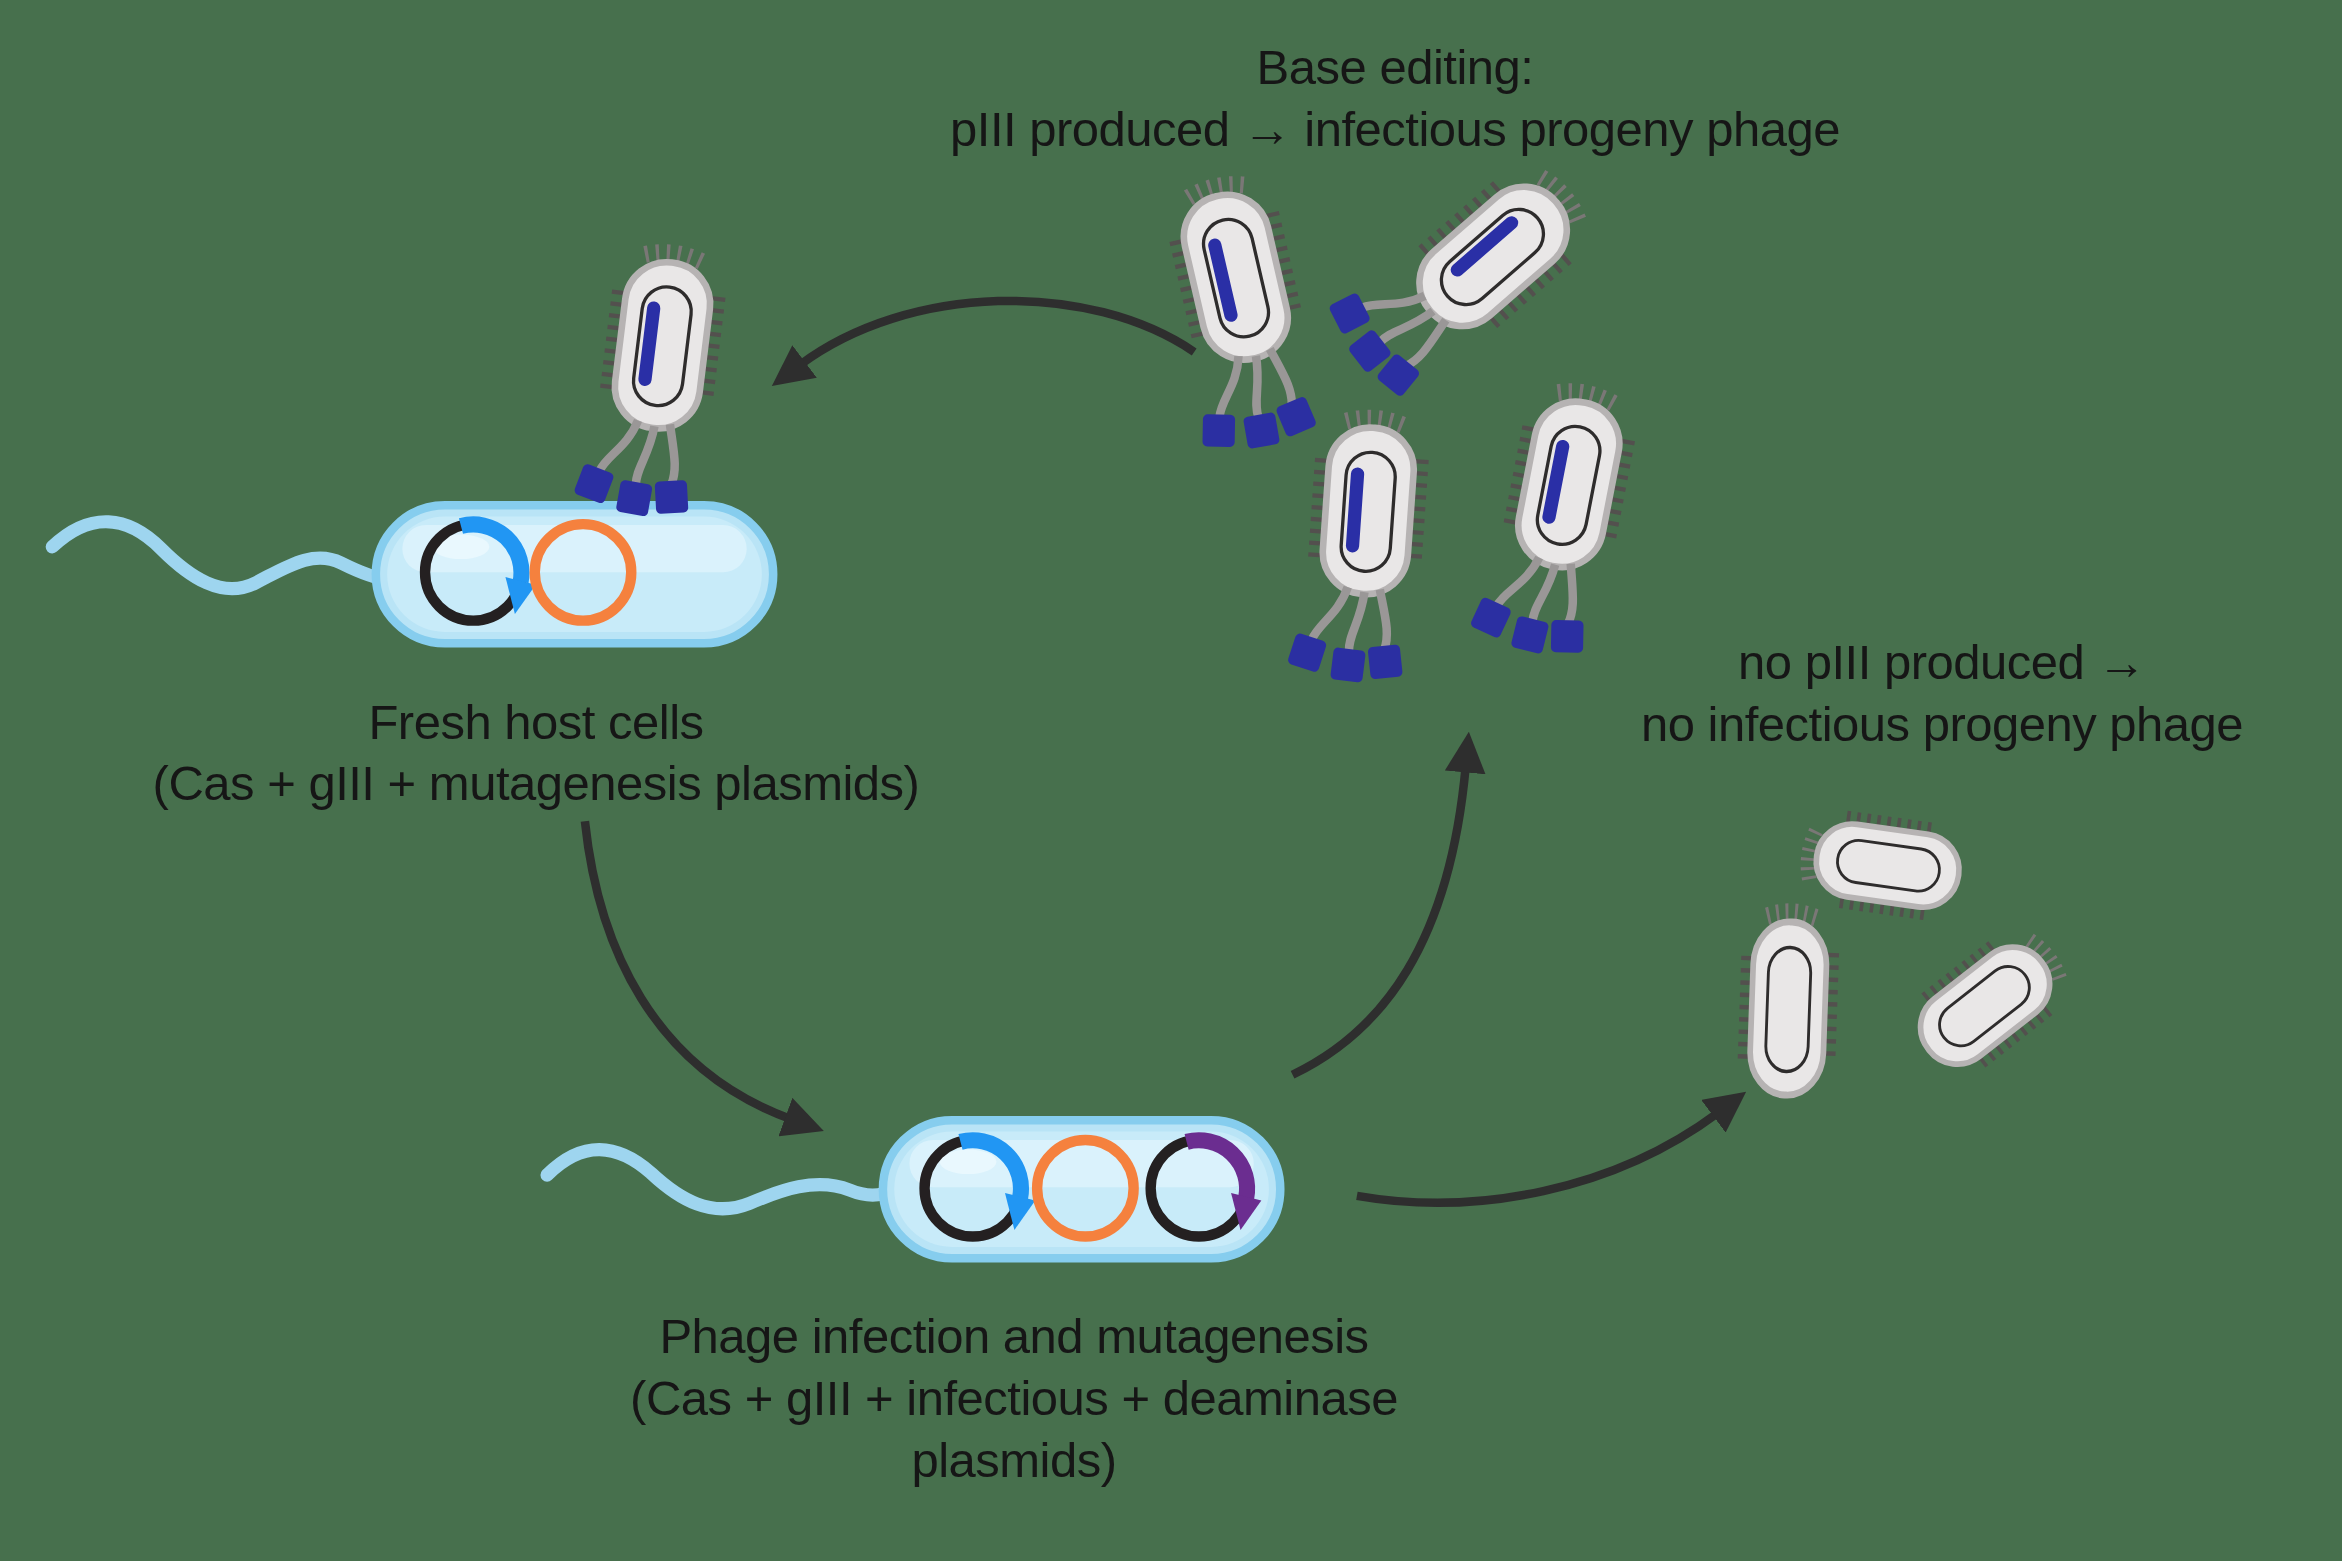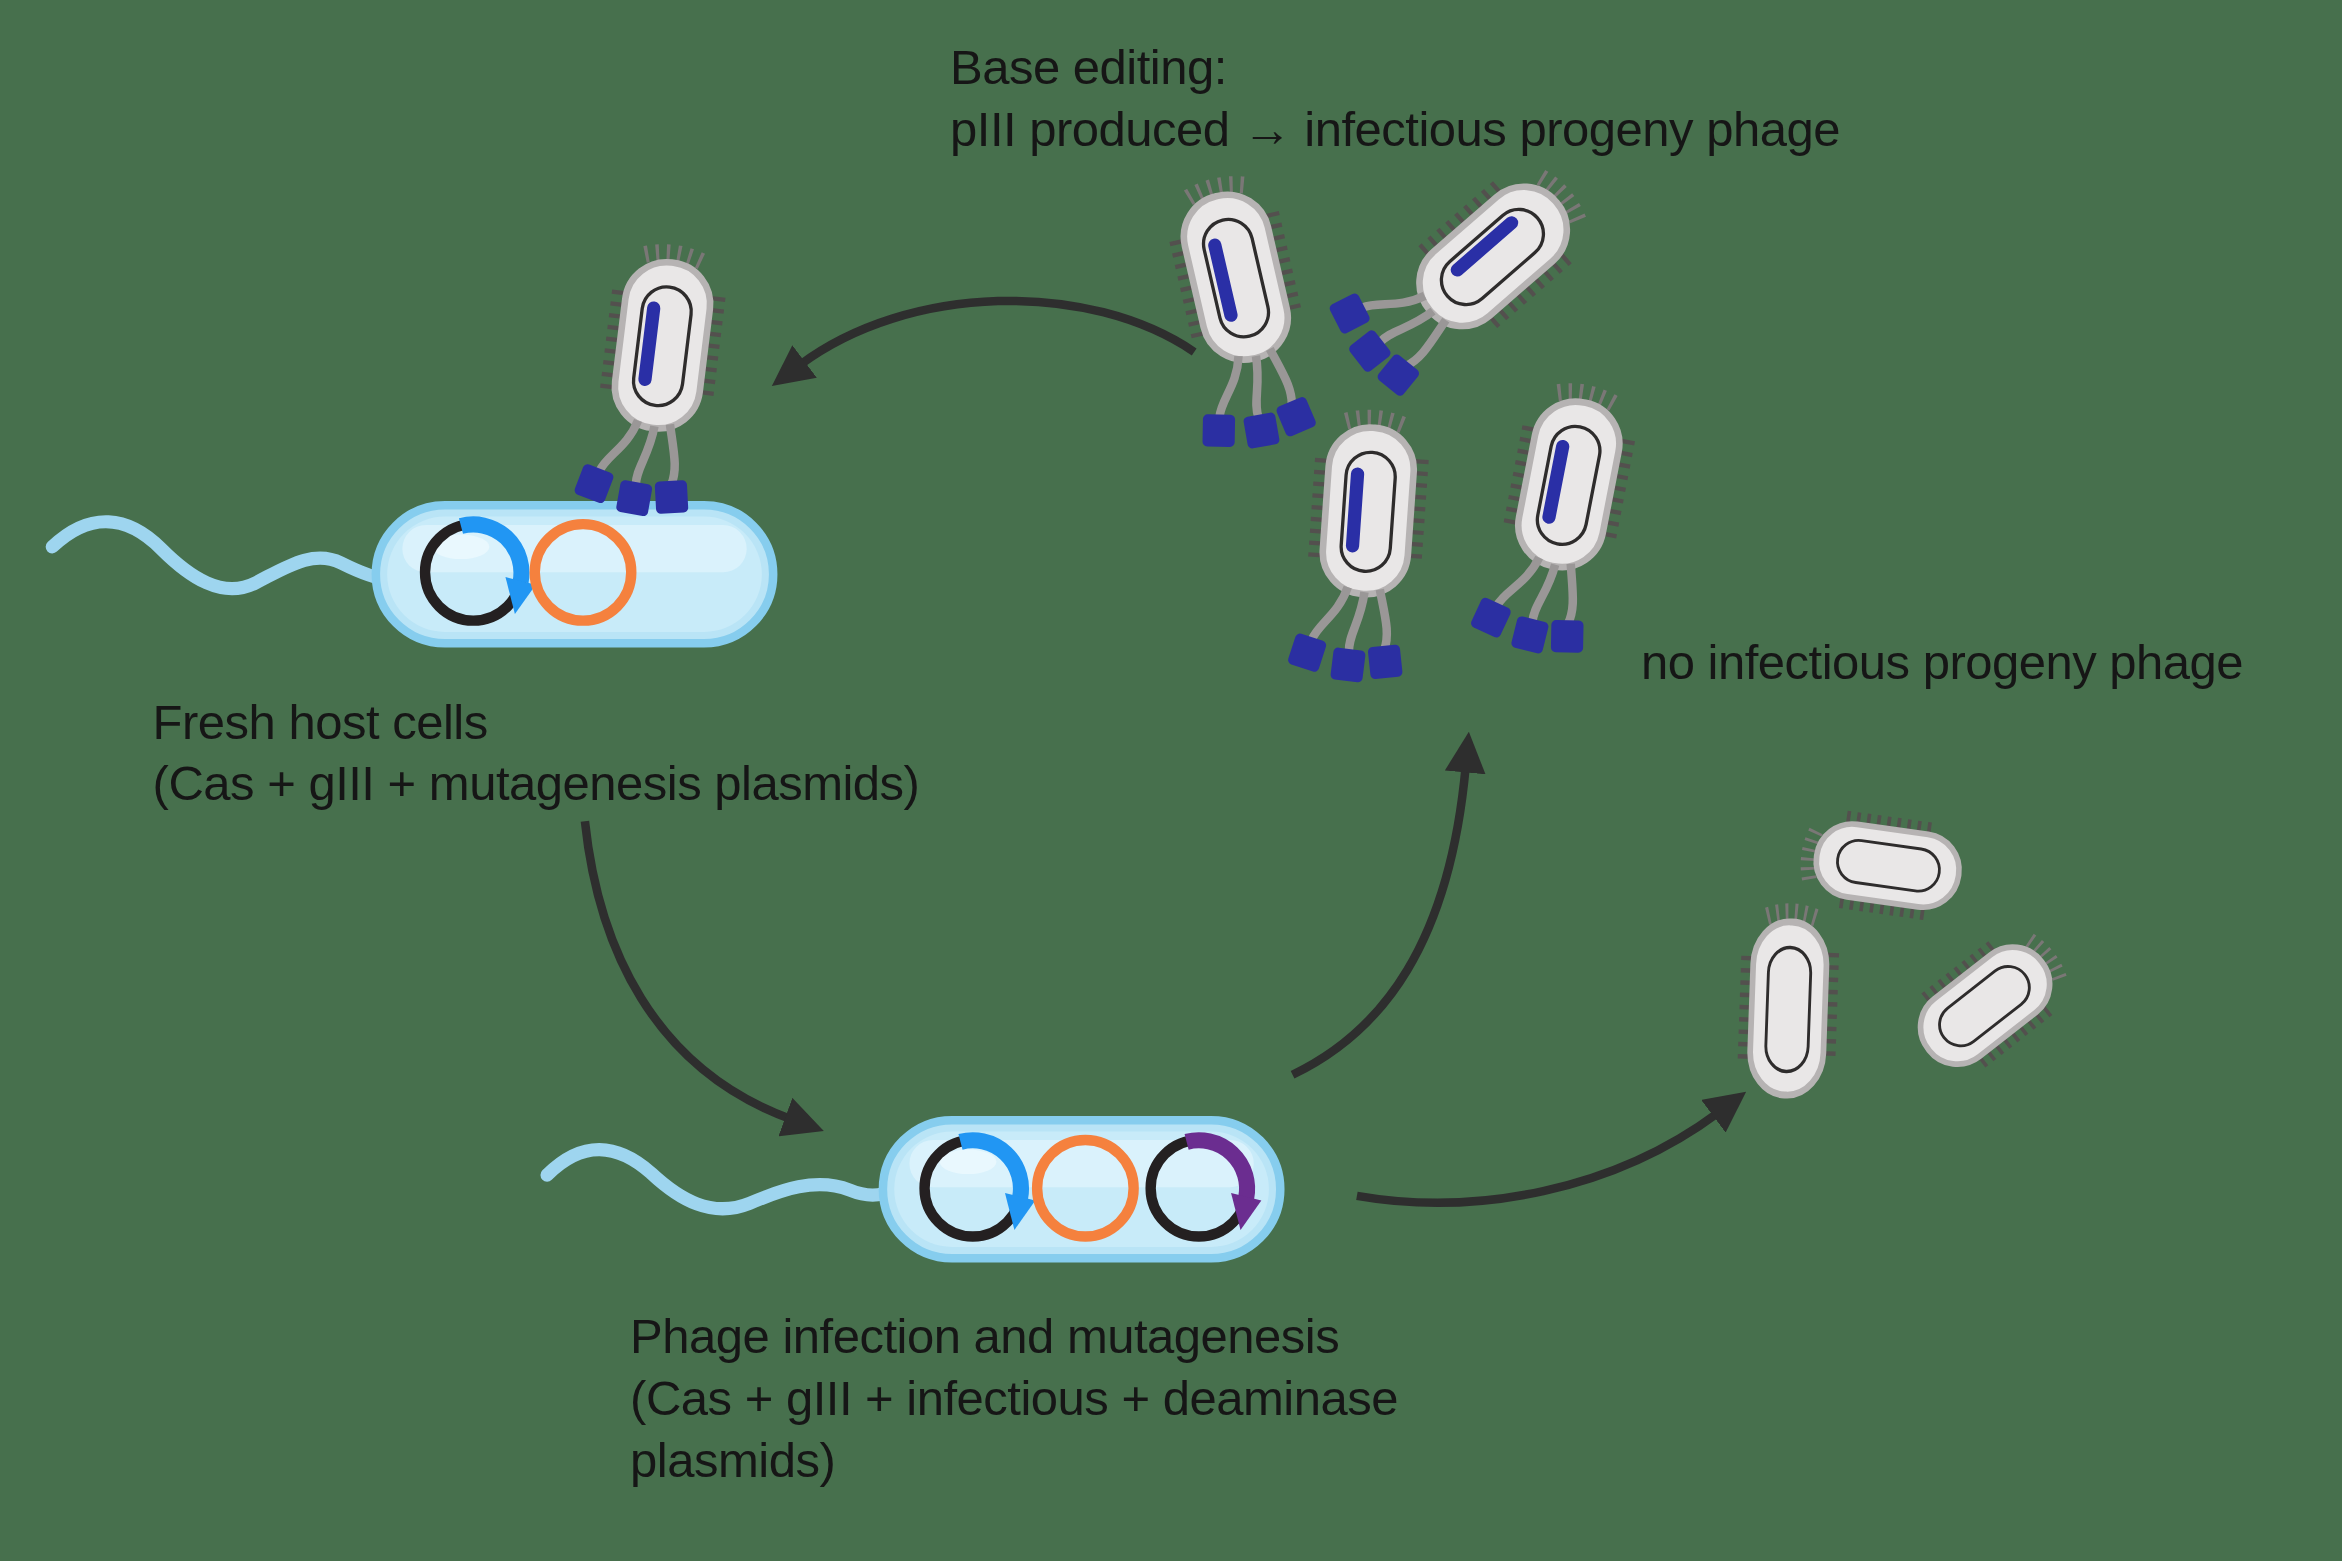--- a/index.html
+++ b/index.html
@@ -7,21 +7,21 @@
     position:relative;
     width:2342px;height:1561px;
     background:#47704d;
     overflow:hidden;
     font-family:"Liberation Sans","DejaVu Sans",sans-serif;
   }
   .stage svg{position:absolute;left:0;top:0;}
   .label{
     position:absolute;
     transform:translateX(-50%);
-    text-align:left;
+    text-align:center;
     font-size:49px;
     line-height:62px;
     color:#161616;
     white-space:nowrap;
     letter-spacing:-0.5px;
   }
   .label .tight{line-height:61px;}
   .arrow-bold{font-weight:700;}
 </style>
 </head>
@@ -118,20 +118,21 @@
   <div>Base editing:</div>
   <div><span>pIII produced</span> <span class="arrow-bold">→</span> <span>infectious progeny phage</span></div>
 </div>
 
 <div class="label" style="left:536px;top:649px;margin-top:43px;">
   <div class="tight">Fresh host cells</div>
   <div class="tight">(Cas + gIII + mutagenesis plasmids)</div>
 </div>
 
 <div class="label" style="left:1942px;top:631px;">
+  <div>no pIII produced →</div>
   <div>no infectious progeny phage</div>
 </div>
 
 <div class="label" style="left:1014px;top:1305px;">
   <div>Phage infection and mutagenesis</div>
   <div>(Cas + gIII + infectious + deaminase</div>
   <div>plasmids)</div>
 </div>
 
 </div>

